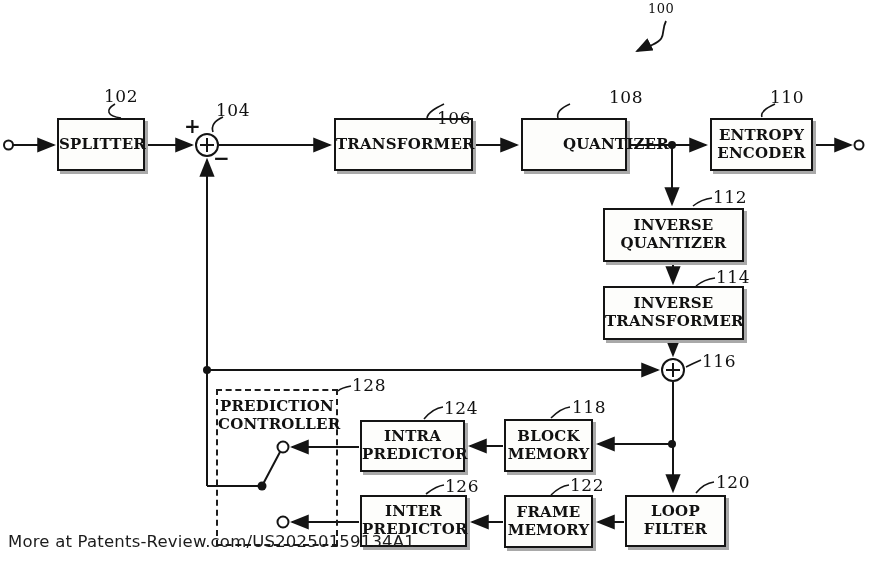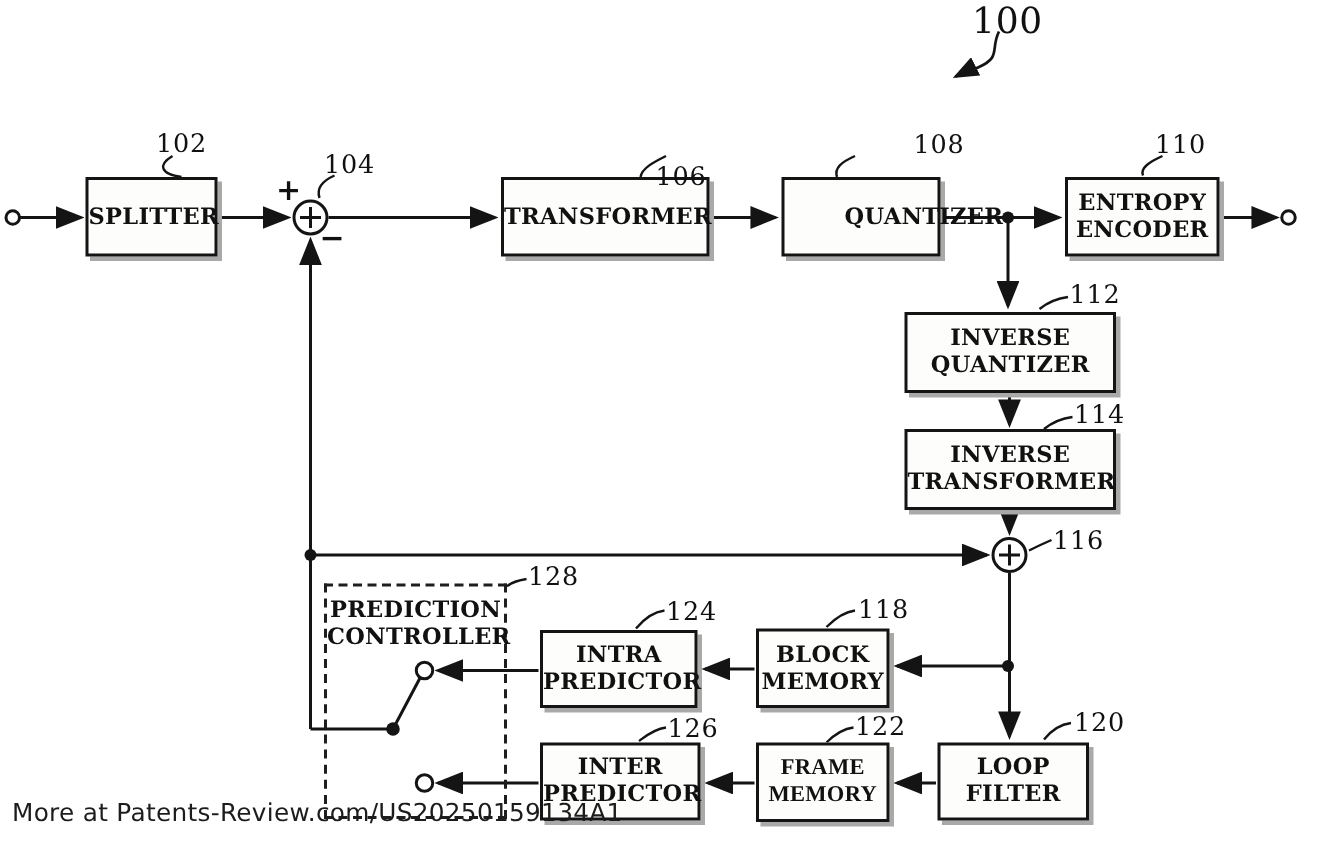--- a/index.html
+++ b/index.html
@@ -17,21 +17,21 @@
   .box .label{display:block;max-width:100%;}
   .box .w72{max-width:72px;}
   .box--dashed{
     border:2px dashed #1e1e1e;background:transparent;box-shadow:none;
     align-items:flex-start;padding-top:7px;z-index:1;
   }
   .ref{
     position:absolute;z-index:3;font-size:17px;font-weight:normal;
     letter-spacing:0.5px;line-height:1;
   }
-  .fig-num{font-size:24px;}
+  .fig-num{font-size:13px;}
   .sign{position:absolute;z-index:3;font-size:20px;font-weight:bold;line-height:1;}
   .watermark{
     position:absolute;z-index:5;left:8px;top:532px;
     font-family:"DejaVu Sans","Liberation Sans",sans-serif;
     font-size:16.5px;color:#1c1c1c;letter-spacing:0.2px;white-space:nowrap;
   }
 </style>
 </head>
 <body>
 
@@ -127,21 +127,21 @@
   </div>
   <div class="box" style="left:504px;top:419px;width:89px;height:53px;">
     <span class="label">BLOCK MEMORY</span>
   </div>
   <div class="box" style="left:360px;top:420px;width:105px;height:52px;">
     <span class="label">INTRA PREDICTOR</span>
   </div>
   <div class="box" style="left:625px;top:495px;width:101px;height:52px;">
     <span class="label w72">LOOP FILTER</span>
   </div>
-  <div class="box" style="left:504px;top:495px;width:89px;height:53px;font-family:Liberation Serif, serif;">
+  <div class="box" style="left:504px;top:495px;width:89px;height:53px;">
     <span class="label">FRAME MEMORY</span>
   </div>
   <div class="box" style="left:360px;top:495px;width:107px;height:52px;">
     <span class="label">INTER PREDICTOR</span>
   </div>
   <div class="box box--dashed" style="left:216px;top:389px;width:122px;height:157px;">
     <span class="label">PREDICTION CONTROLLER</span>
   </div>
 
   <span class="ref fig-num" style="left:648px;top:2px;">100</span>

